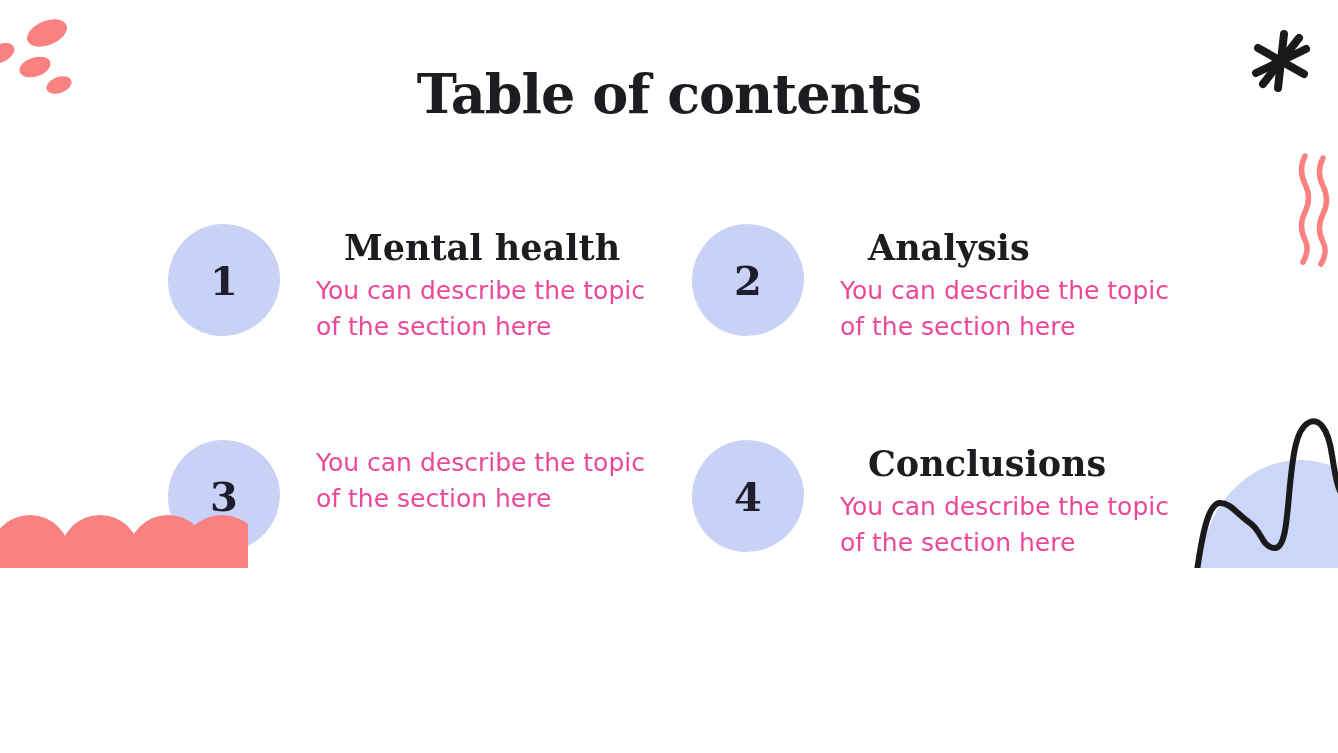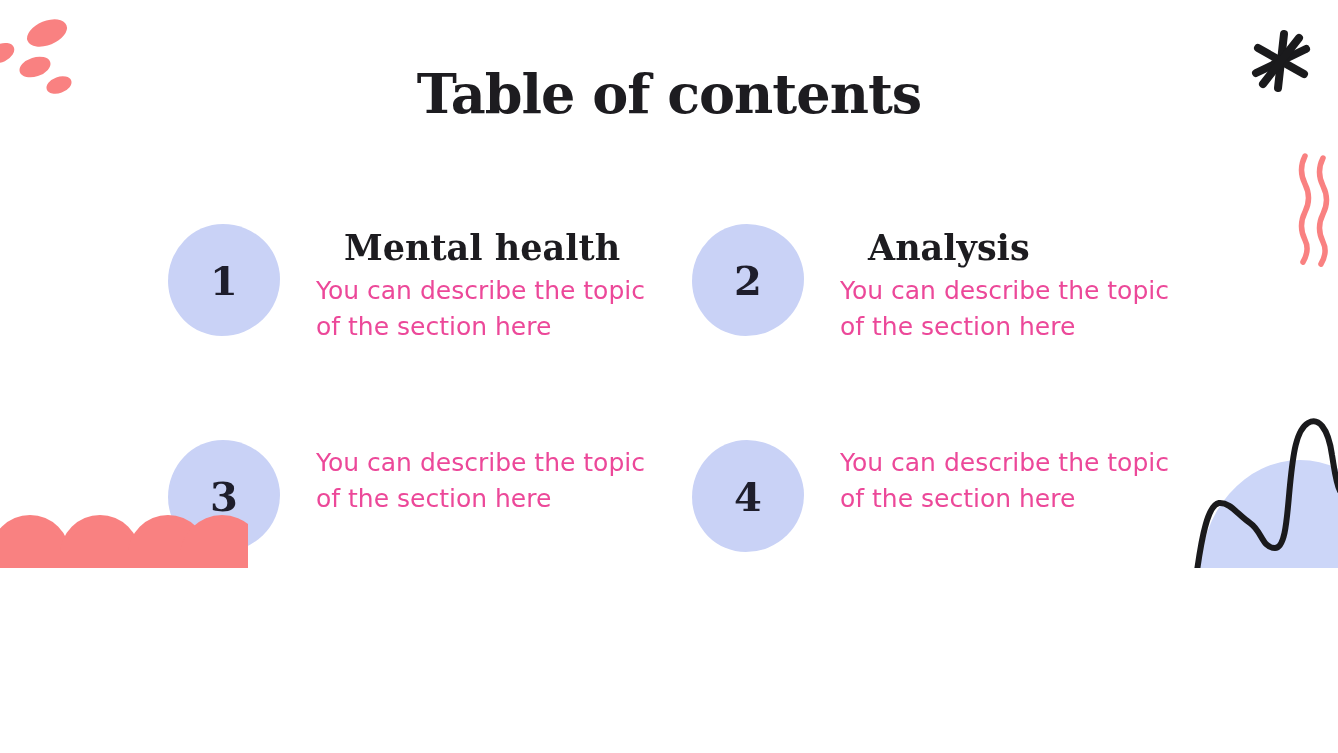--- a/index.html
+++ b/index.html
@@ -134,20 +134,21 @@
     <div class="toc-text">
       <p>You can describe the topic of the section here</p>
     </div>
   </div>
 
   <div class="toc-item pos-4">
     <div class="num-circle">
       <span class="num">4</span>
     </div>
     <div class="toc-text">
+      <h2>Conclusions</h2>
       <p>You can describe the topic of the section here</p>
     </div>
   </div>
 
   <svg class="deco deco-sparkles" width="110" height="70" viewBox="0 0 110 70">
     <g fill="#2fc49e">
       <path transform="translate(27,46) rotate(-8)" d="M0,-19 C2,-7 7,-2 19,0 C7,2 2,7 0,19 C-2,7 -7,2 -19,0 C-7,-2 -2,-7 0,-19"></path>
       <path transform="translate(78,26)" d="M0,-22 C2.5,-8 8,-2.5 22,0 C8,2.5 2.5,8 0,22 C-2.5,8 -8,2.5 -22,0 C-8,-2.5 -2.5,-8 0,-22"></path>
     </g>
   </svg>

